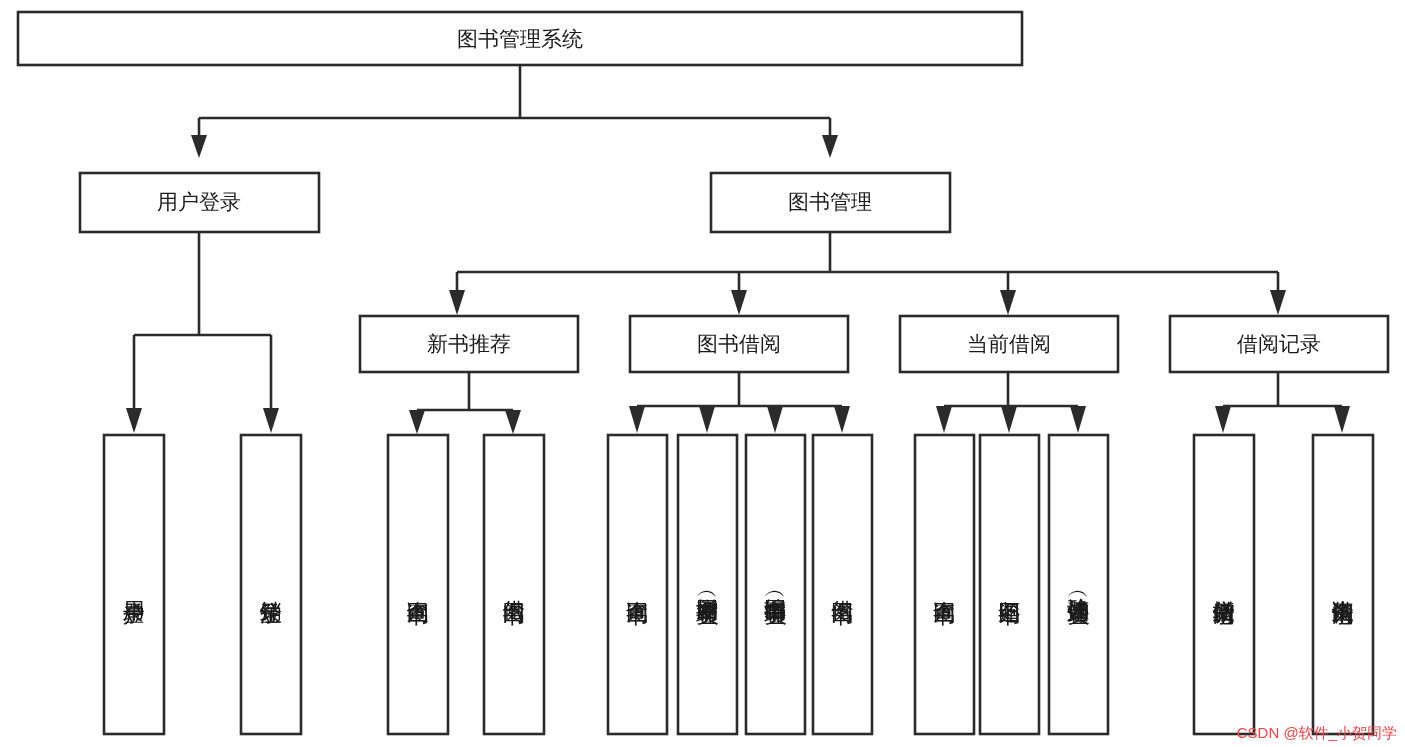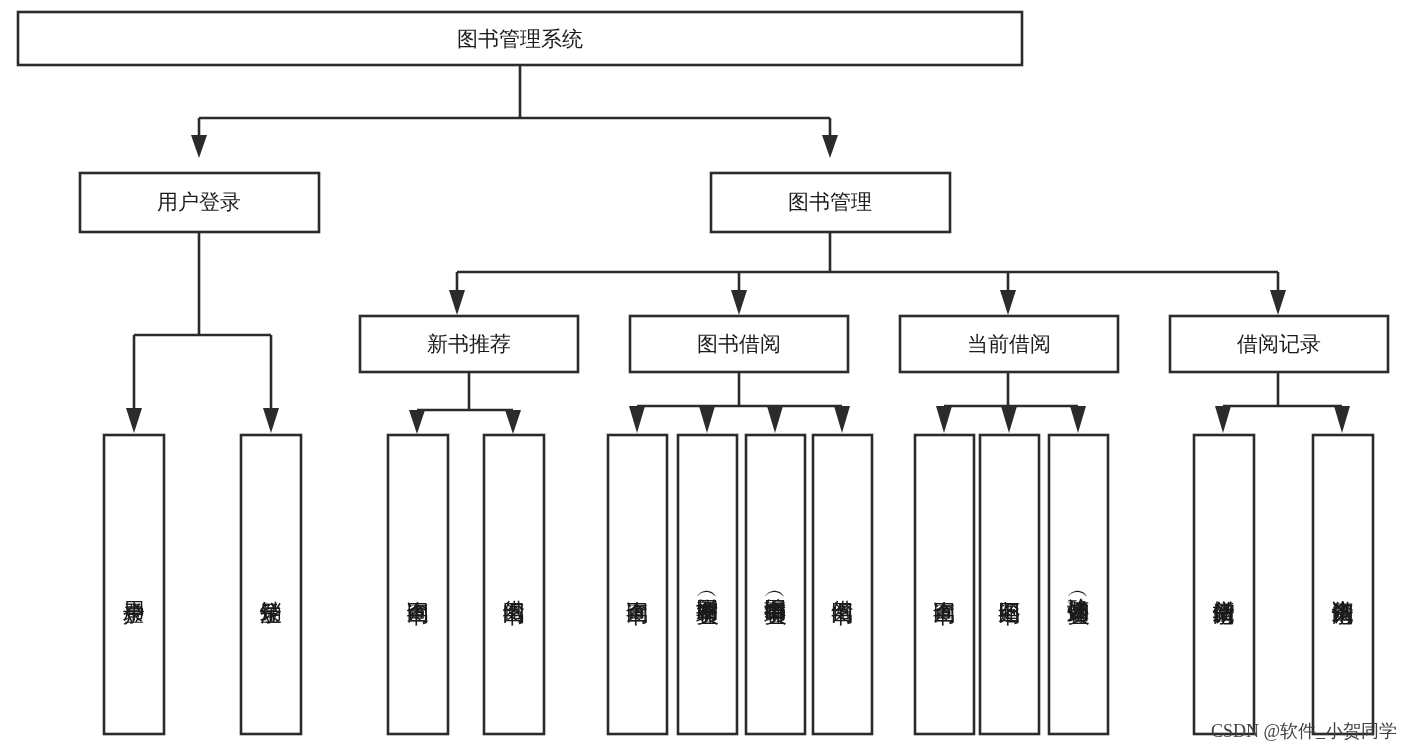--- a/index.html
+++ b/index.html
@@ -26,22 +26,22 @@
     display:flex;align-items:center;justify-content:center;
     writing-mode:vertical-rl;text-orientation:upright;
     font-family:"DejaVu Sans","Liberation Sans",sans-serif;
     font-size:22px;line-height:1.06;color:#1b1b1b;
     letter-spacing:1px;
     white-space:nowrap;
     pointer-events:none;
   }
   .watermark{
     position:absolute;right:8px;bottom:4px;
-    font-family:Liberation Serif, serif;
-    font-size:18px;color:#404040;white-space:nowrap;
+    font-family:Liberation Sans, sans-serif;
+    font-size:15px;color:#ef4444;white-space:nowrap;
   }
 </style>
 </head>
 <body>
 
 <div id="stage">
 
   <svg id="diagram" viewBox="0 0 1405 747">
 
     <g>

